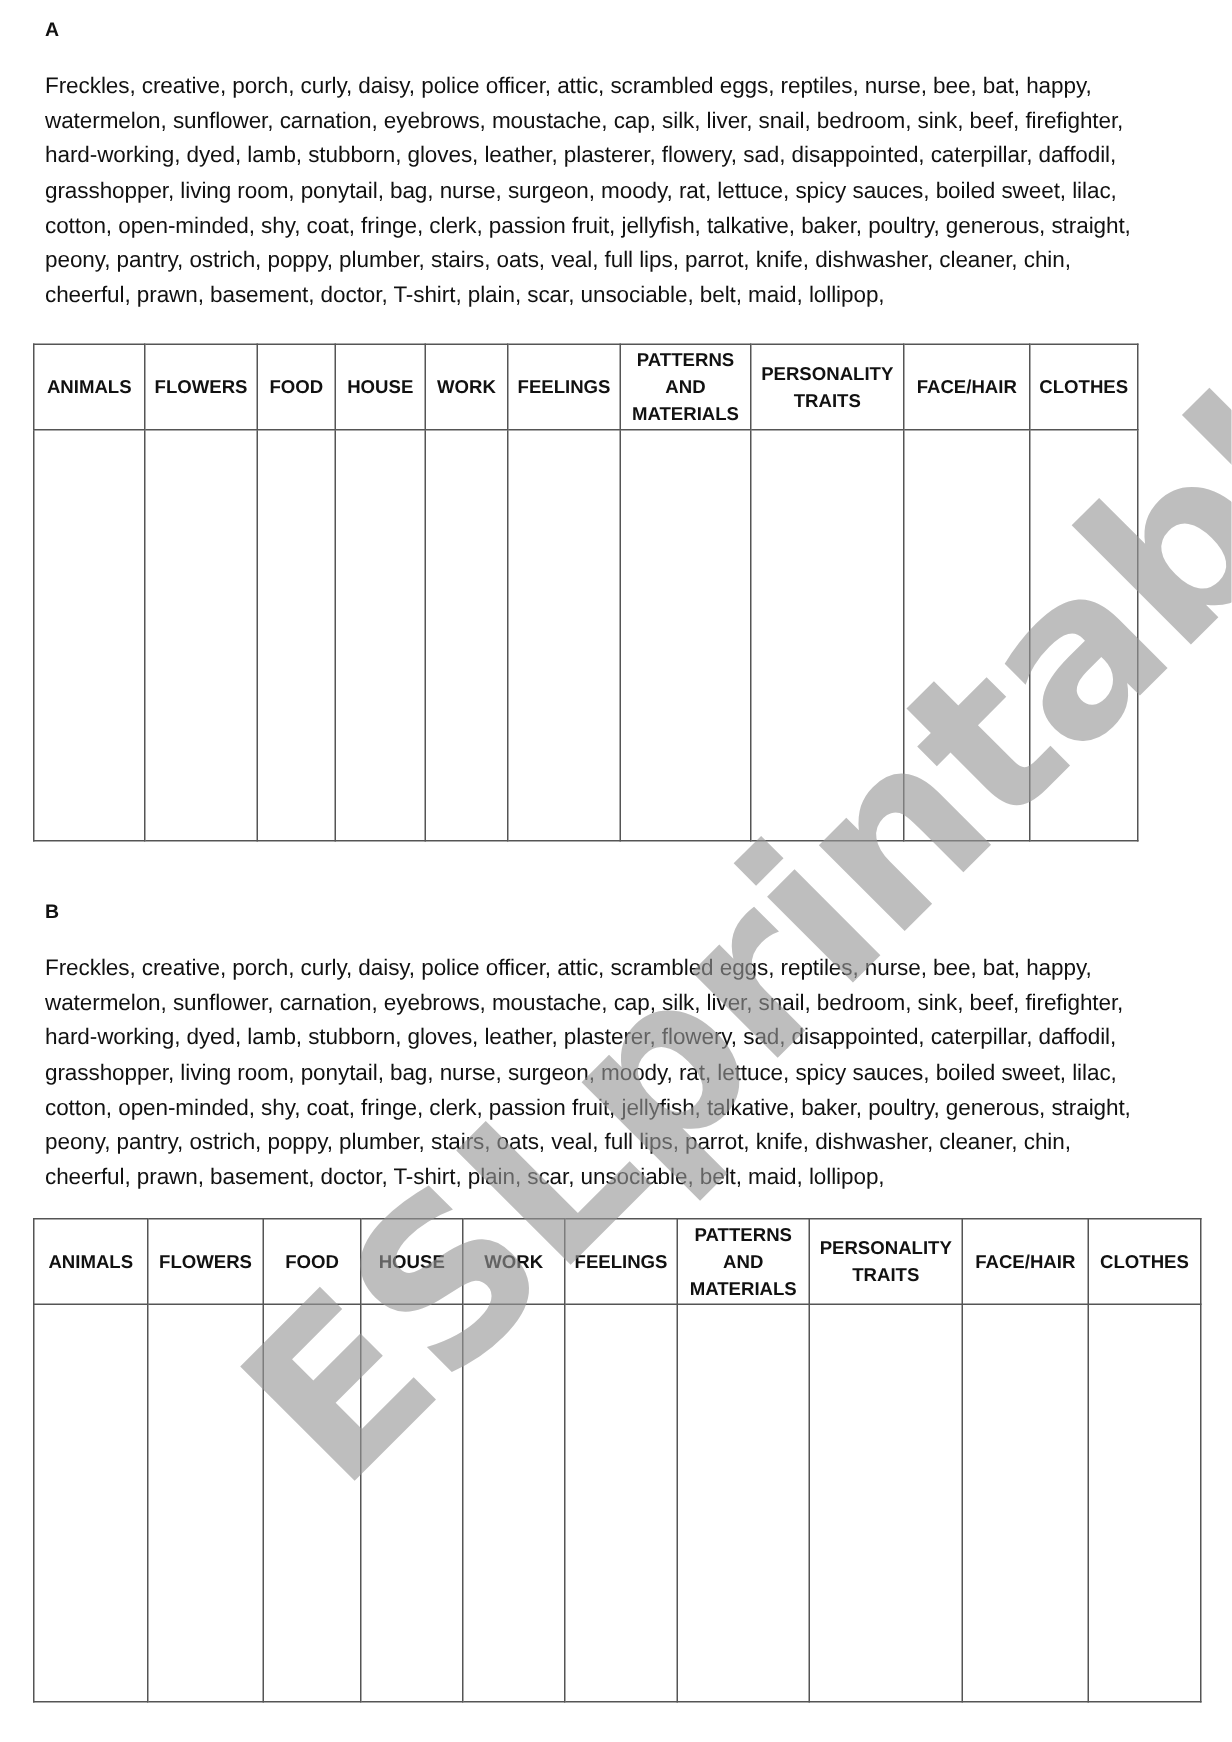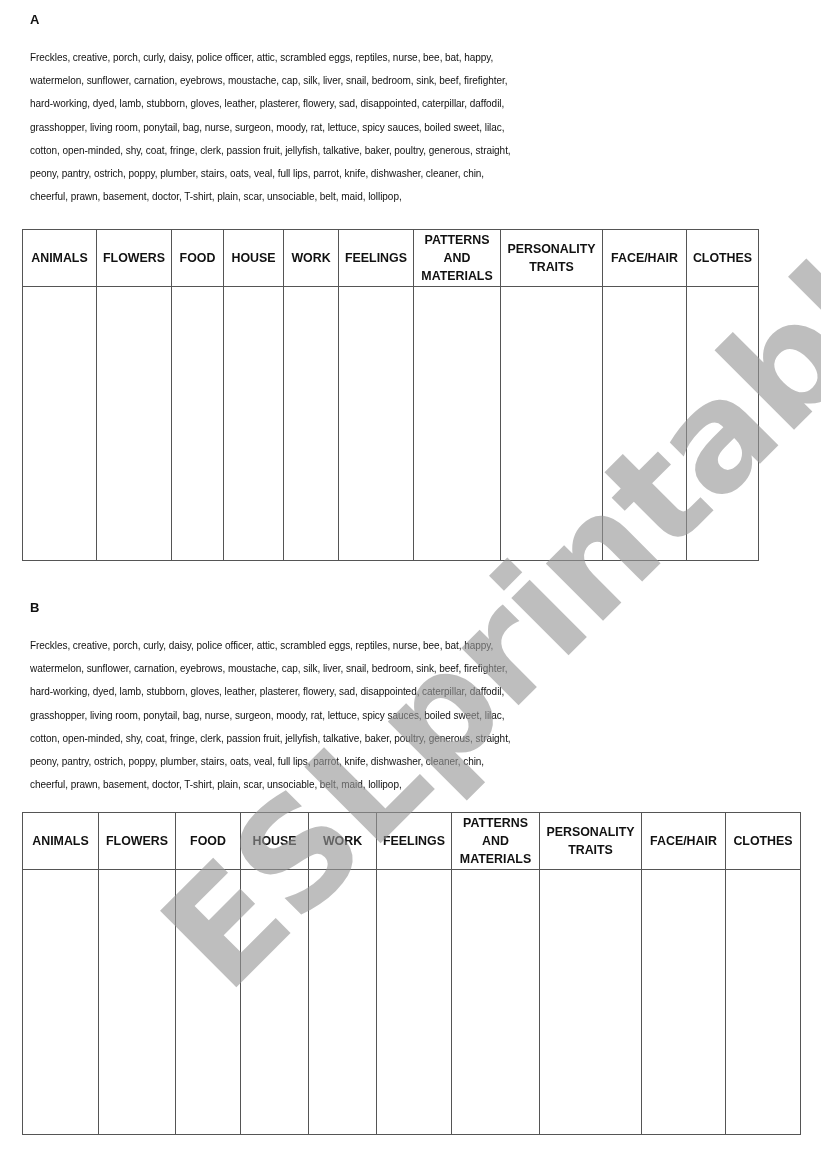--- a/index.html
+++ b/index.html
@@ -7,21 +7,21 @@
       width: 821px; height: 1161px; position: relative; overflow: hidden;
       font-family: "Liberation Sans", "DejaVu Sans", sans-serif;
       color: #111111;
     }
     .section-label {
       position: absolute; left: 30px;
       font-weight: bold; font-size: 13px;
     }
     .word-list {
       position: absolute; left: 30px; width: 770px;
-      font-size: 10px; line-height: 23.2px;
+      font-size: 15px; line-height: 23.2px;
       white-space: pre-line; letter-spacing: -0.05px;
     }
     table.sort-table {
       position: absolute; border-collapse: collapse;
       table-layout: fixed;
     }
     table.sort-table th, table.sort-table td {
       border: 1.2px solid #555555; padding: 0;
     }
     table.sort-table th {

